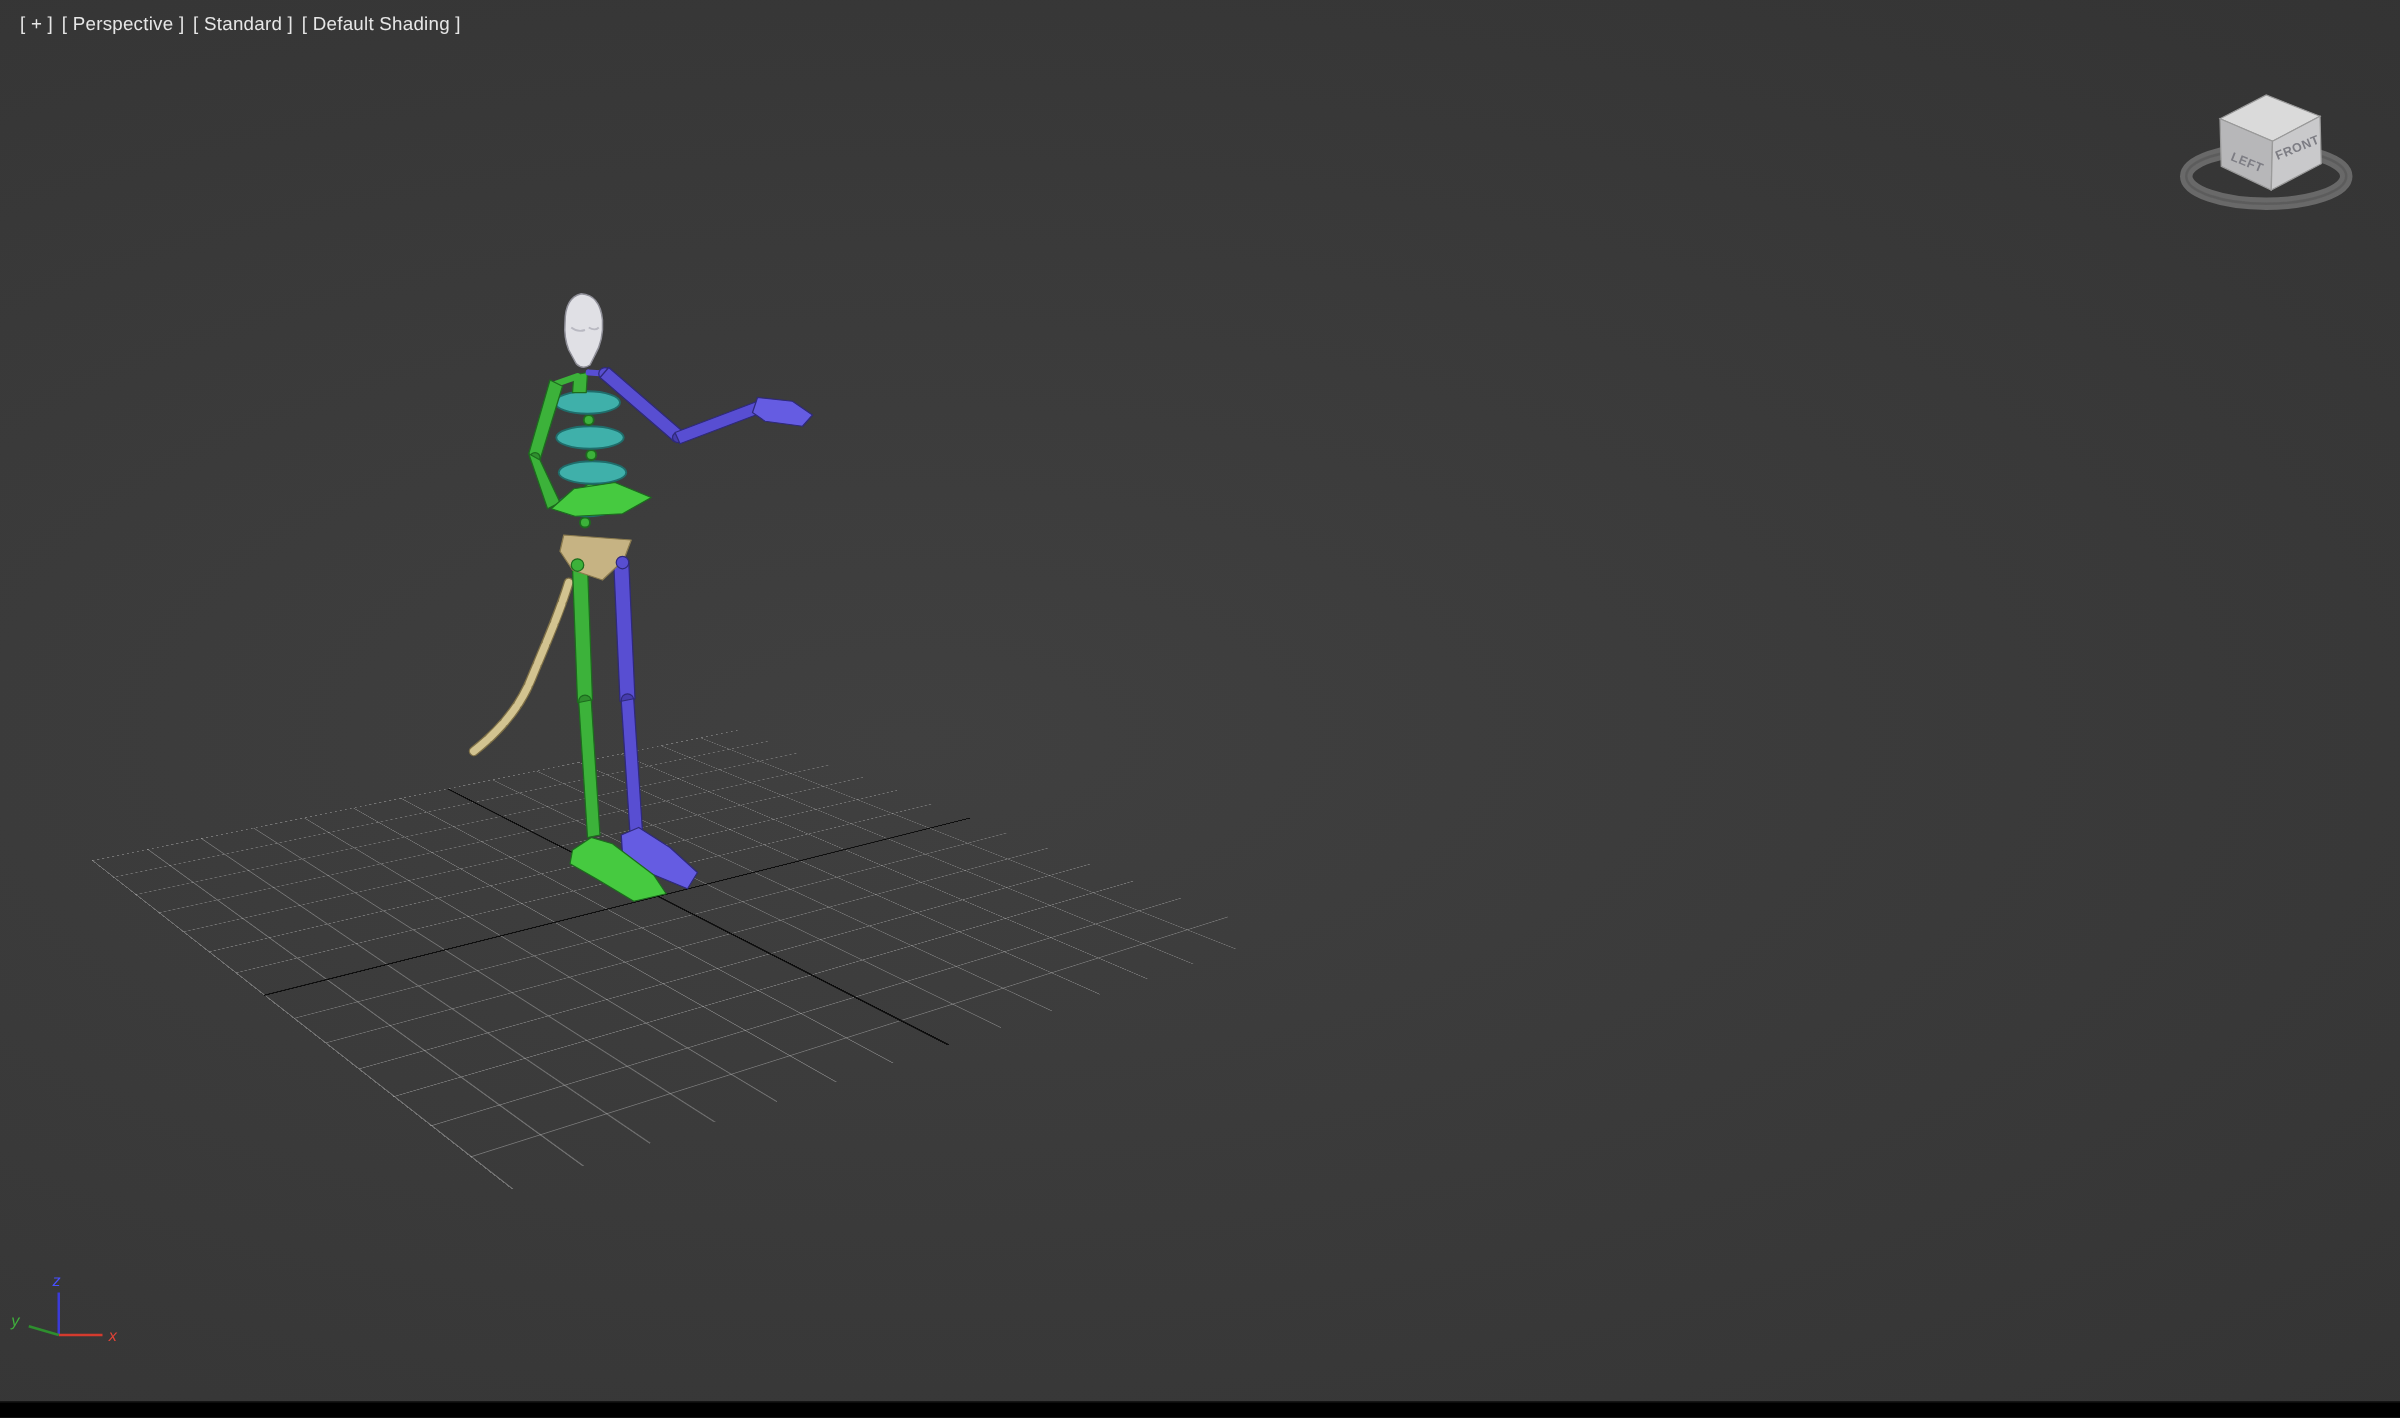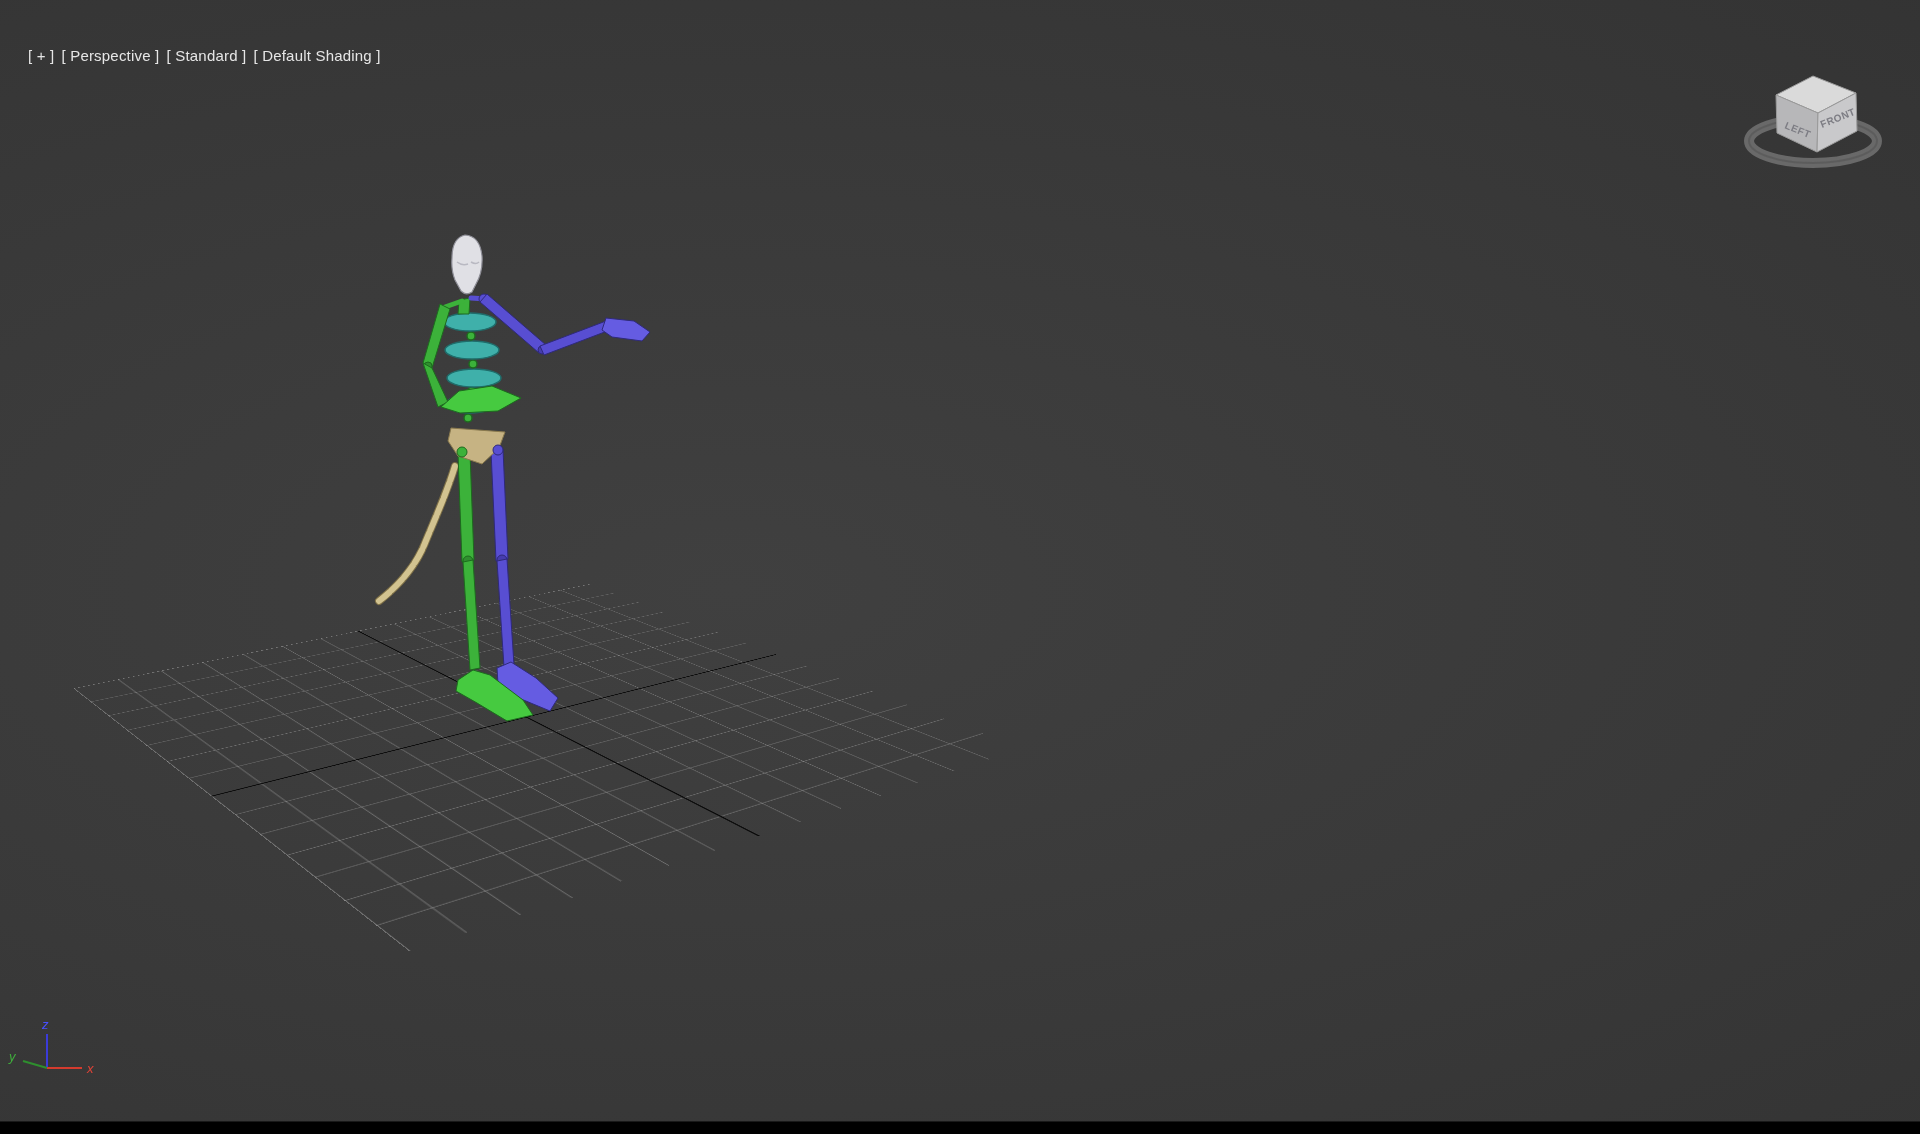--- a/index.html
+++ b/index.html
@@ -3,23 +3,23 @@
 <meta charset="utf-8">
 <style>
   html,body{margin:0;padding:0;background:#222;}
   .stage{
     position:relative;width:1920px;height:1134px;overflow:hidden;
     background:radial-gradient(ellipse 120% 90% at 38% 52%, #404040 0%, #393939 45%, #303030 100%);
     font-family:"Liberation Sans", sans-serif;
   }
   
   .vp-label{
-    position:absolute;left:28px;top:11px;z-index:30;
+    position:absolute;left:16px;top:11px;z-index:30;
     font-size:15px;color:#e6e6e6;letter-spacing:0.2px;
-    user-select:none;white-space:nowrap;margin-top:36px;
+    user-select:none;white-space:nowrap;
   }
   .vp-label span{margin-right:7px;cursor:pointer;}
   
   .grid-plane{
     position:absolute;left:185px;top:377px;width:680px;height:680px;z-index:5;
     transform:perspective(1600px) rotateX(69deg) rotateZ(-35deg);
     background-image:
       linear-gradient(to right, rgba(205,205,205,0.38) 0px, rgba(205,205,205,0.38) 1px, transparent 1px),
       linear-gradient(to bottom, rgba(205,205,205,0.38) 0px, rgba(205,205,205,0.38) 1px, transparent 1px);
     background-size:48.6px 48.6px;

